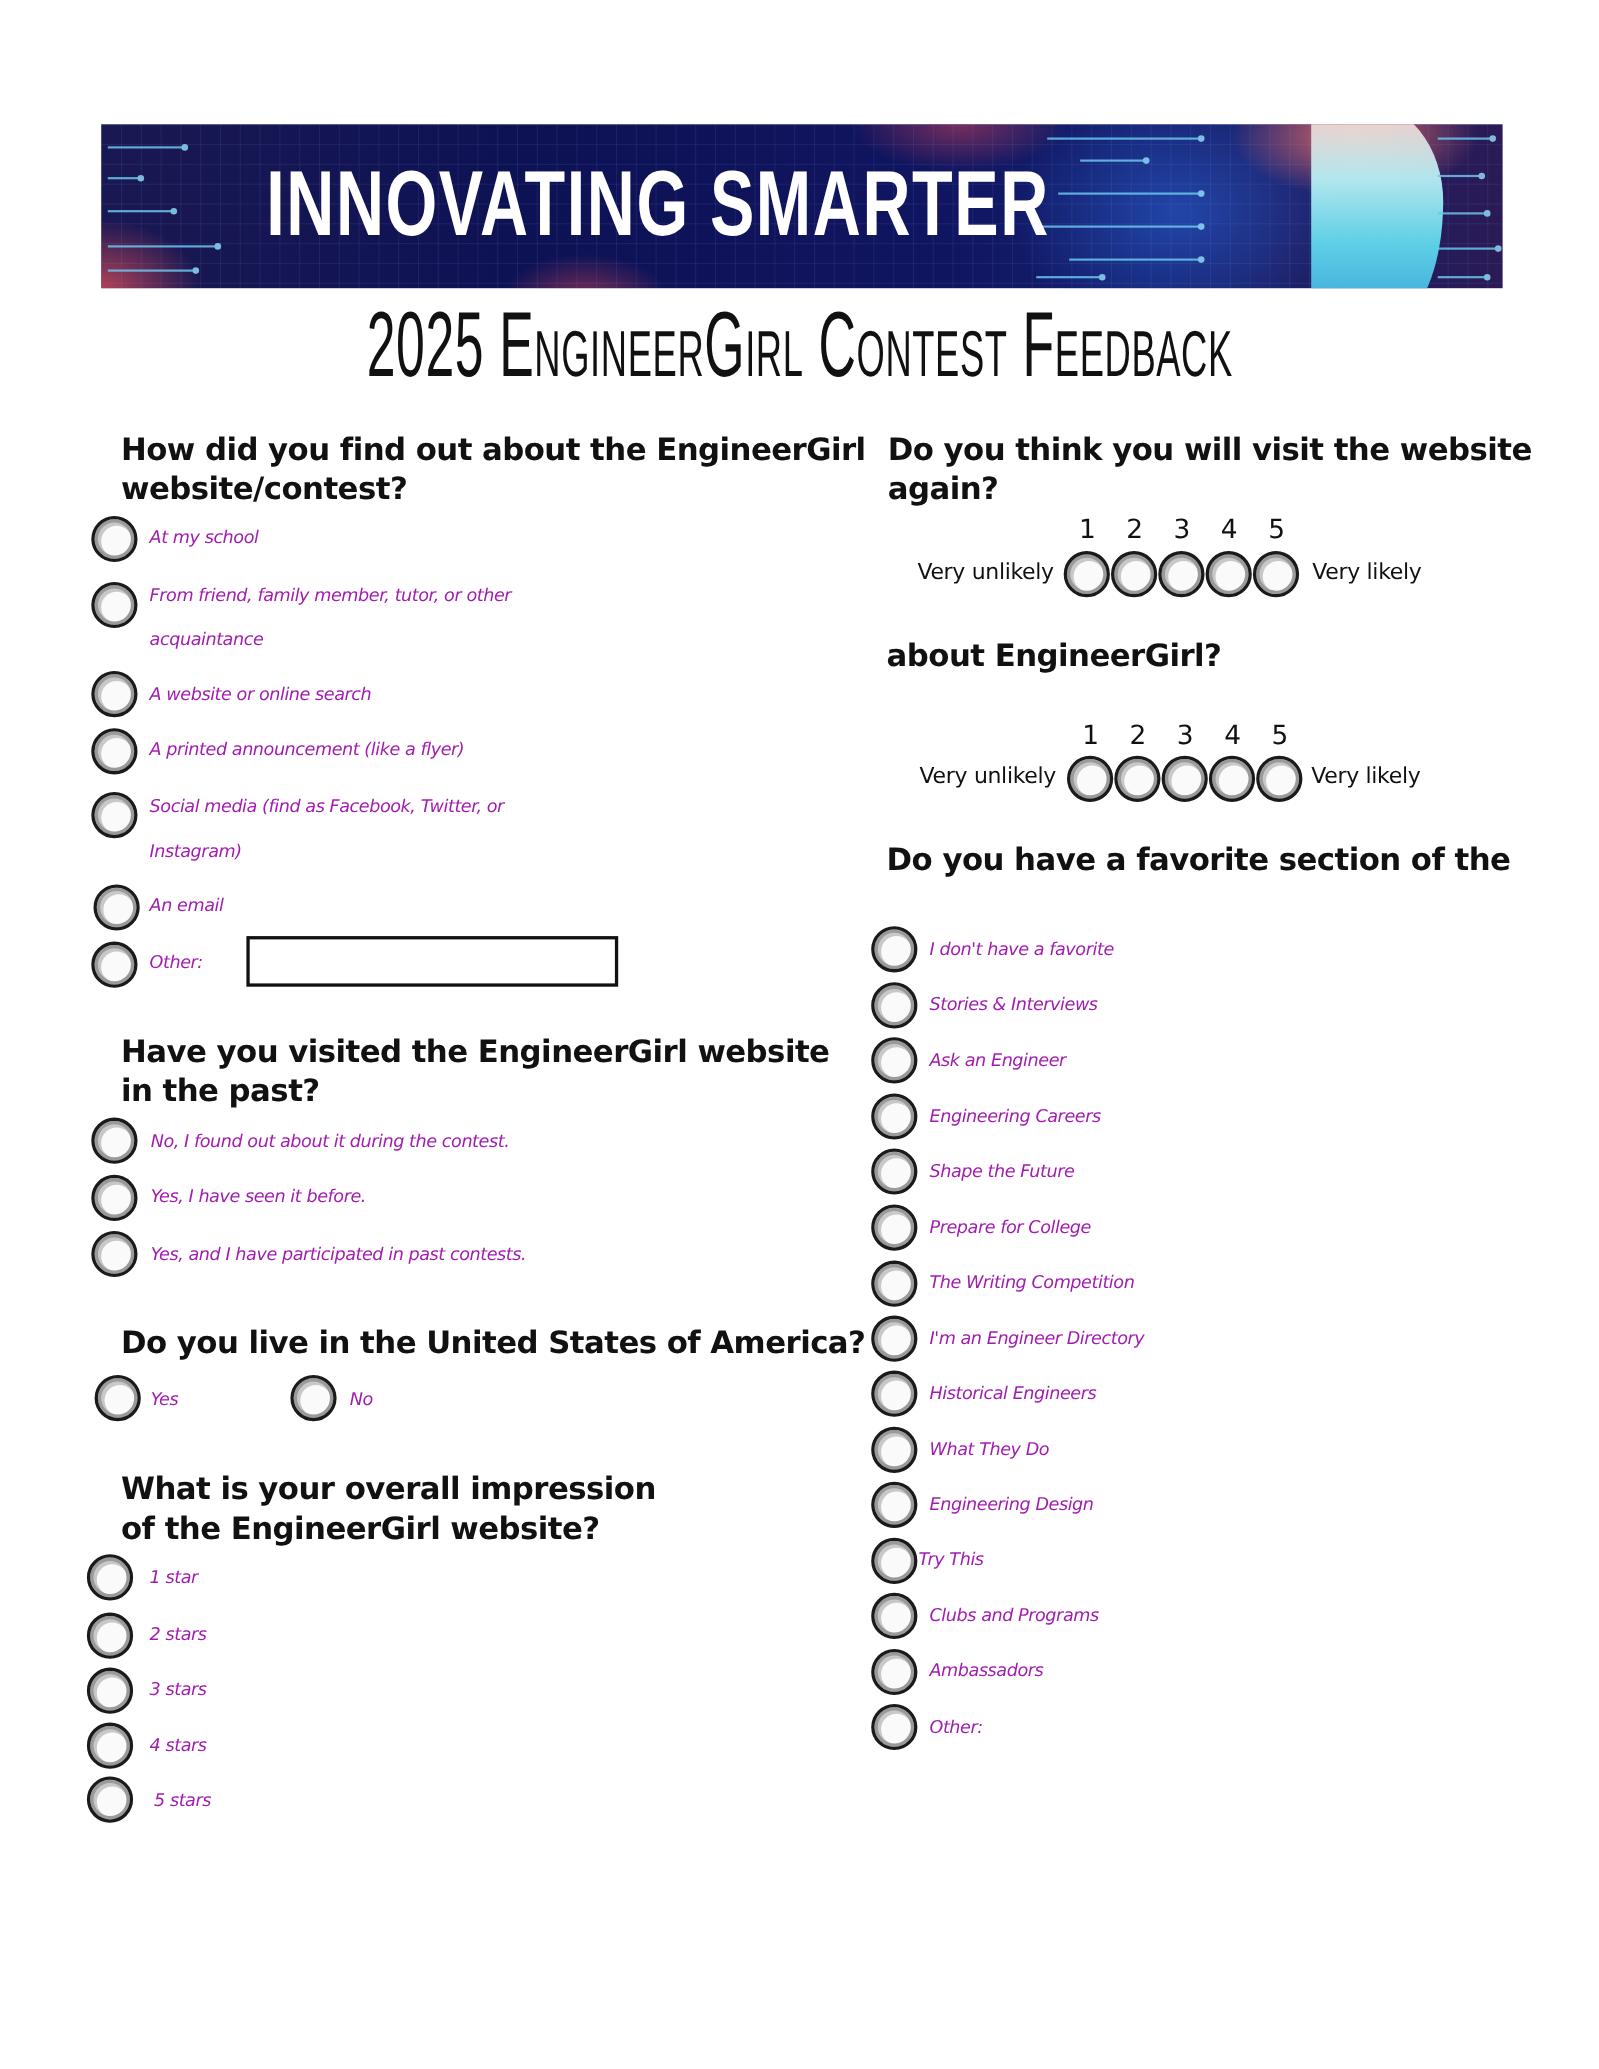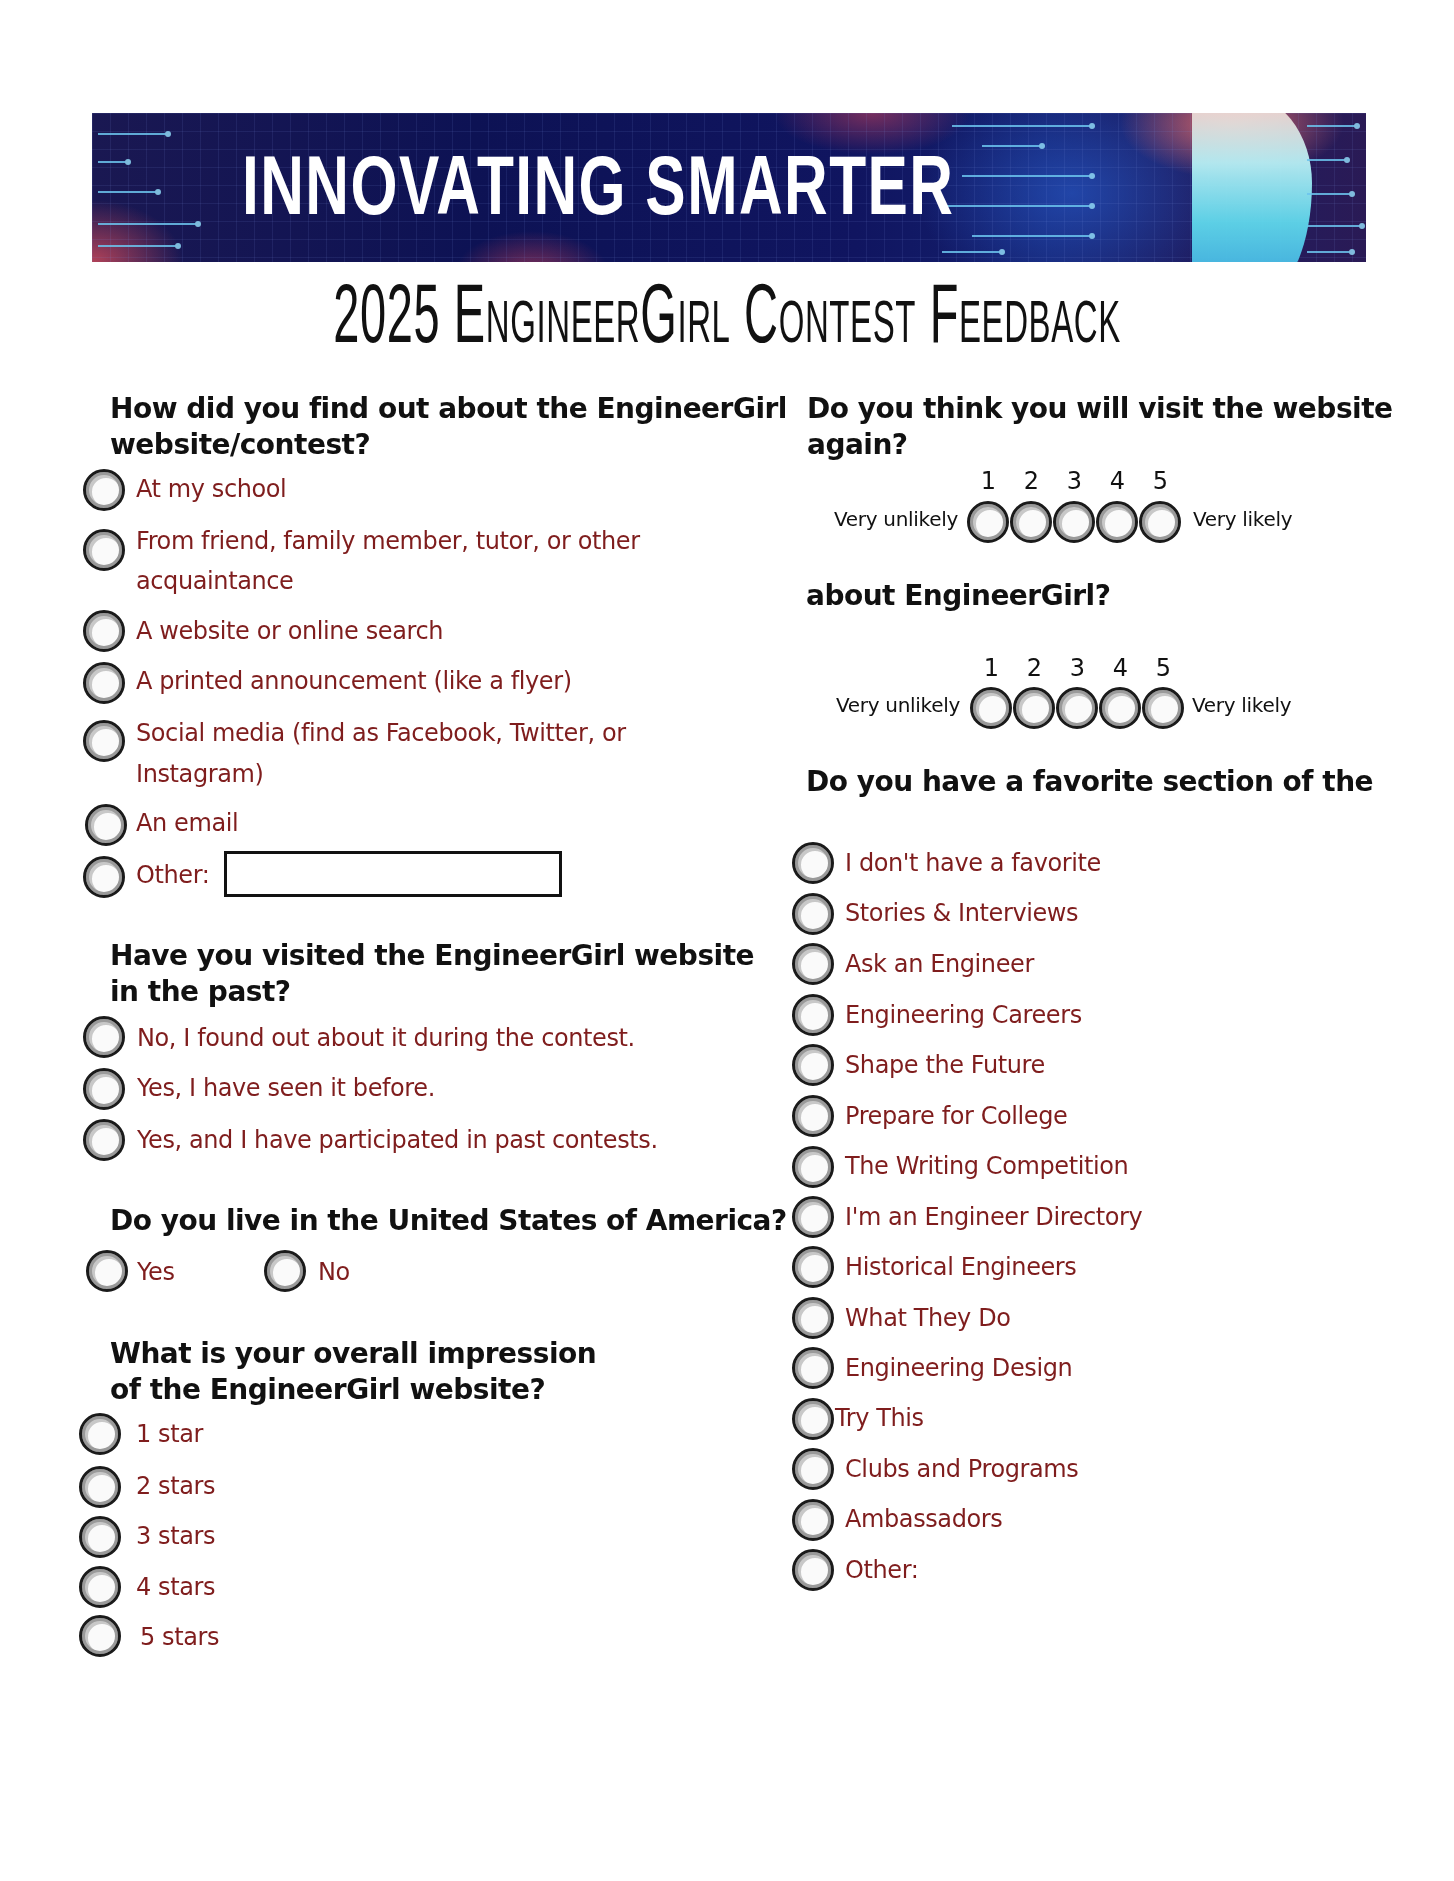--- a/index.html
+++ b/index.html
@@ -33,22 +33,22 @@
 
   
   .doc-title { position: absolute; left: 0; width: 1454px; top: 268px; text-align: center;
     font-family: "Liberation Sans", sans-serif; font-size: 84px; line-height: 90px; color: #111;
     font-variant: small-caps; letter-spacing: 1px; }
   .doc-title span { display: inline-block; transform: scaleX(0.56); transform-origin: center; white-space: nowrap; }
 
   
   .q-heading { position: absolute; font-family: "DejaVu Sans", sans-serif; font-weight: bold; font-size: 28px;
     line-height: 36px; color: #111; letter-spacing: -0.5px; }
-  .opt-label { position: absolute; font-family: "DejaVu Sans", sans-serif; font-size: 24px; line-height: 40px;
-    color: #7f1d1d; white-space: nowrap; letter-spacing: -0.4px; }
+  .opt-label { position: absolute; font-family: "DejaVu Sans", sans-serif; font-size: 16px; line-height: 40px;
+    color: #a21caf; white-space: nowrap; letter-spacing: -0.4px; font-style: italic; }
 
   .radio { position: absolute; width: 36px; height: 36px; border-radius: 50%;
     border: 3px solid #1a1a1a; background: #fafafa;
     box-shadow: inset 0 0 0 3px #9a9a9a, inset 2px 2px 0 4px #c8c8c8; box-sizing: content-box; cursor: pointer; }
 
   .other-input { position: absolute; left: 224px; top: 851px; width: 338px; height: 46px;
     border: 3px solid #111; background: #fff; box-sizing: border-box; font-size: 22px; padding: 4px 8px; }
 
   .scale-num { position: absolute; font-family: "DejaVu Sans", sans-serif; font-size: 24px; line-height: 28px;
     width: 43px; text-align: center; color: #111; }

